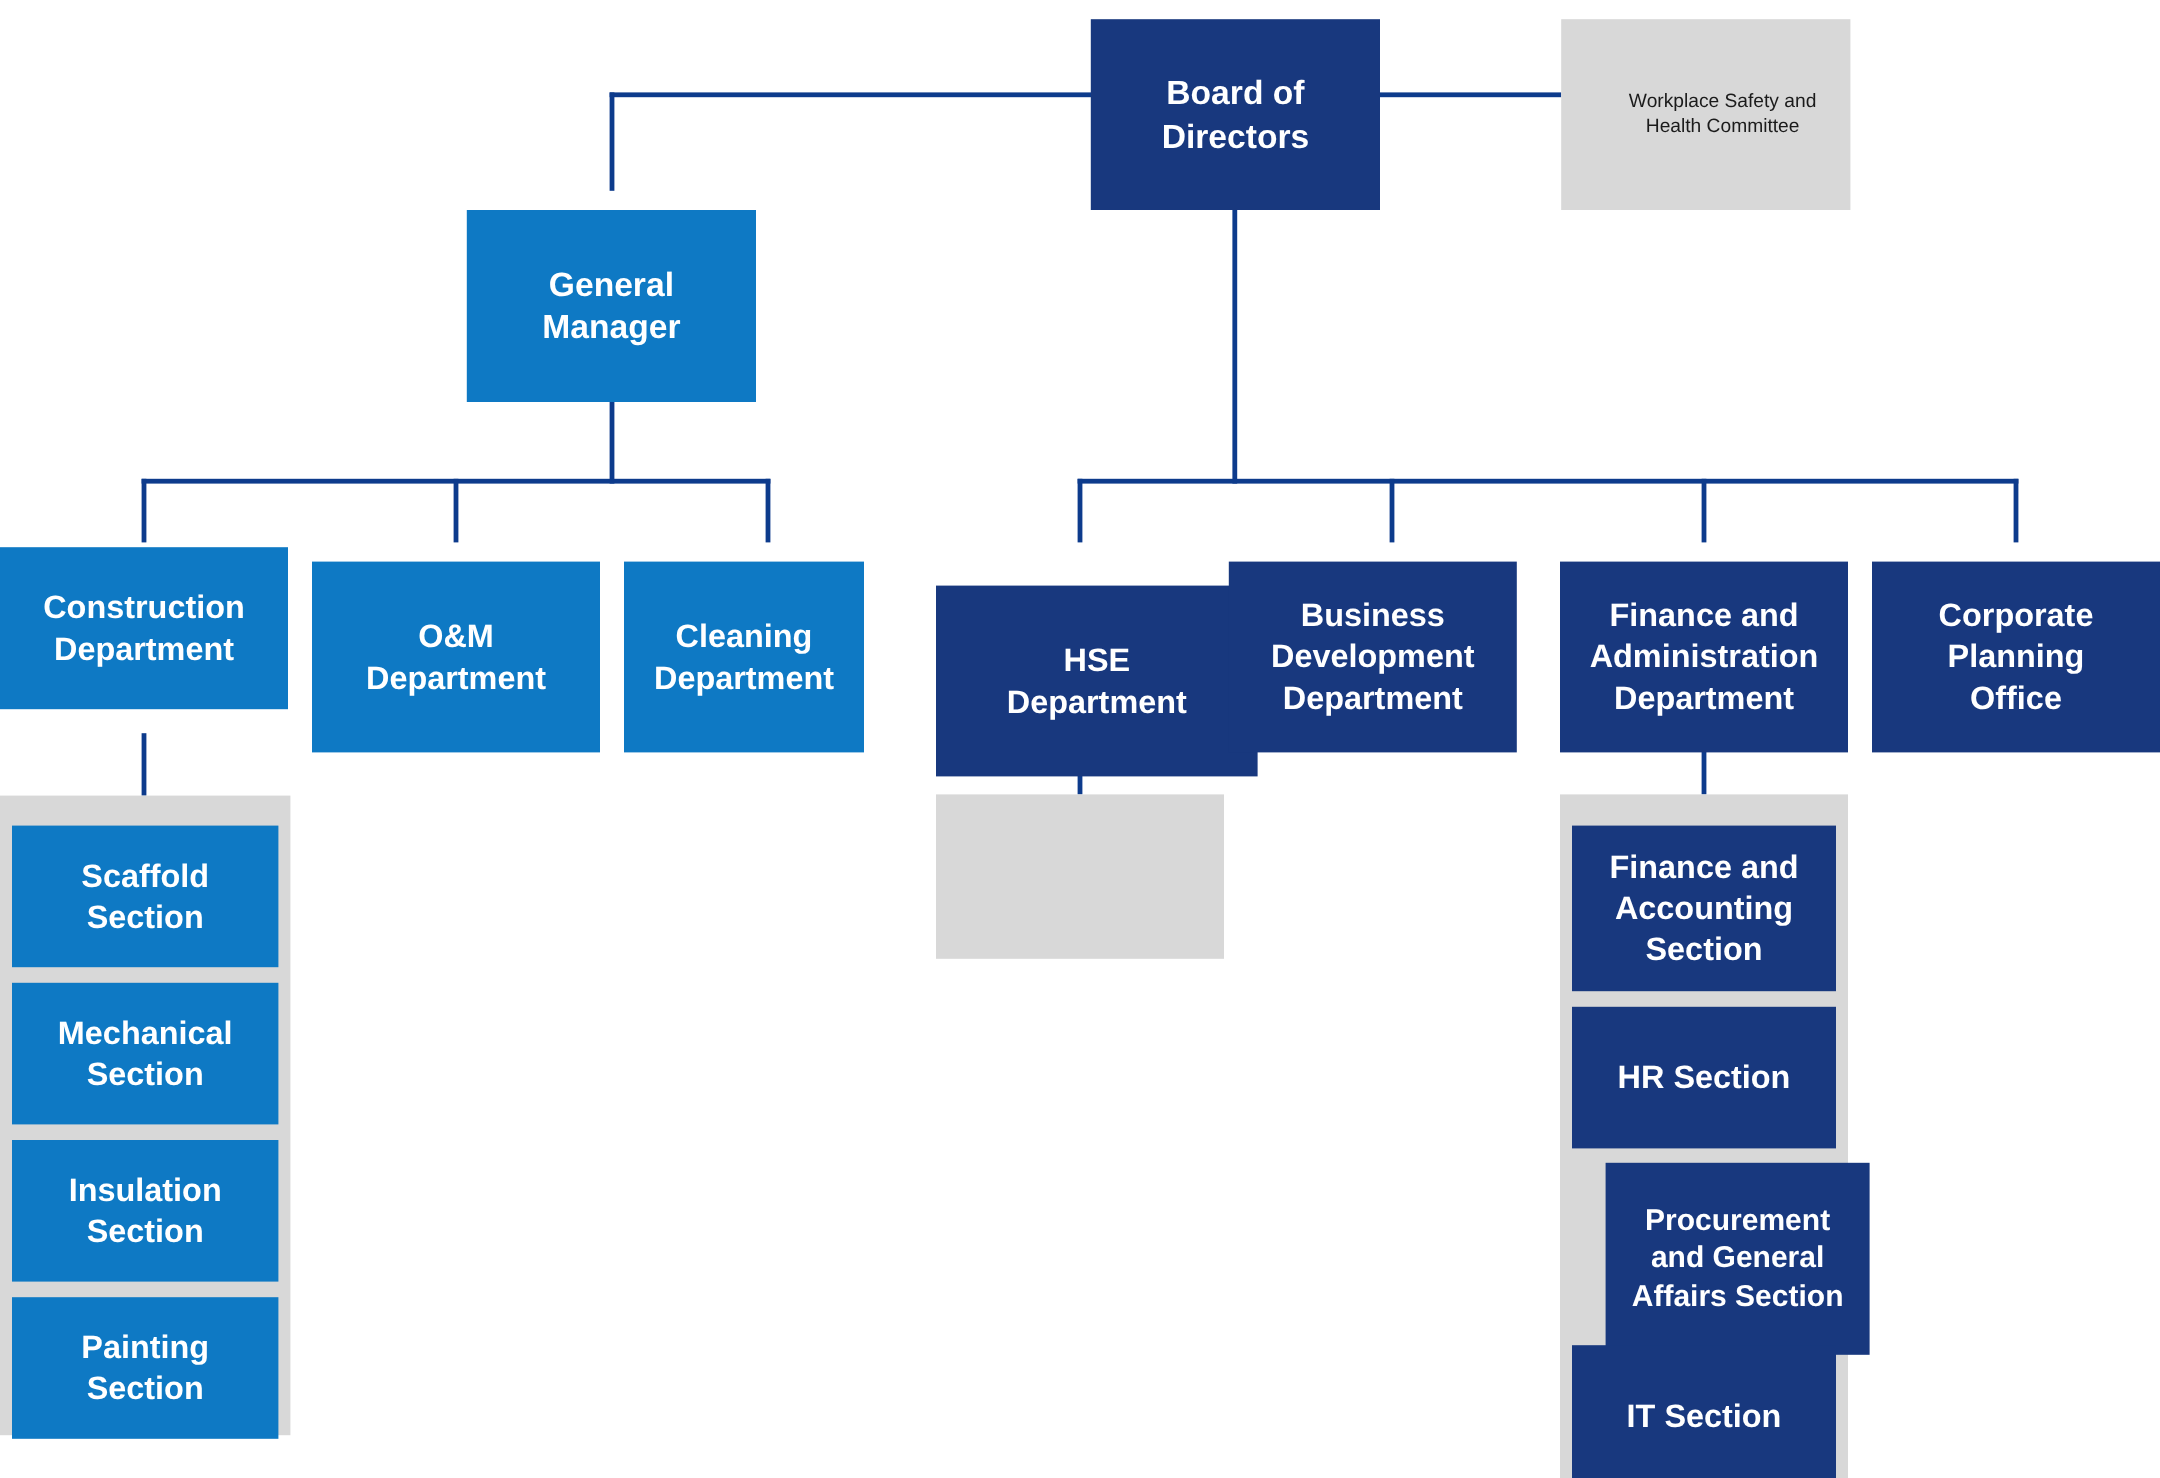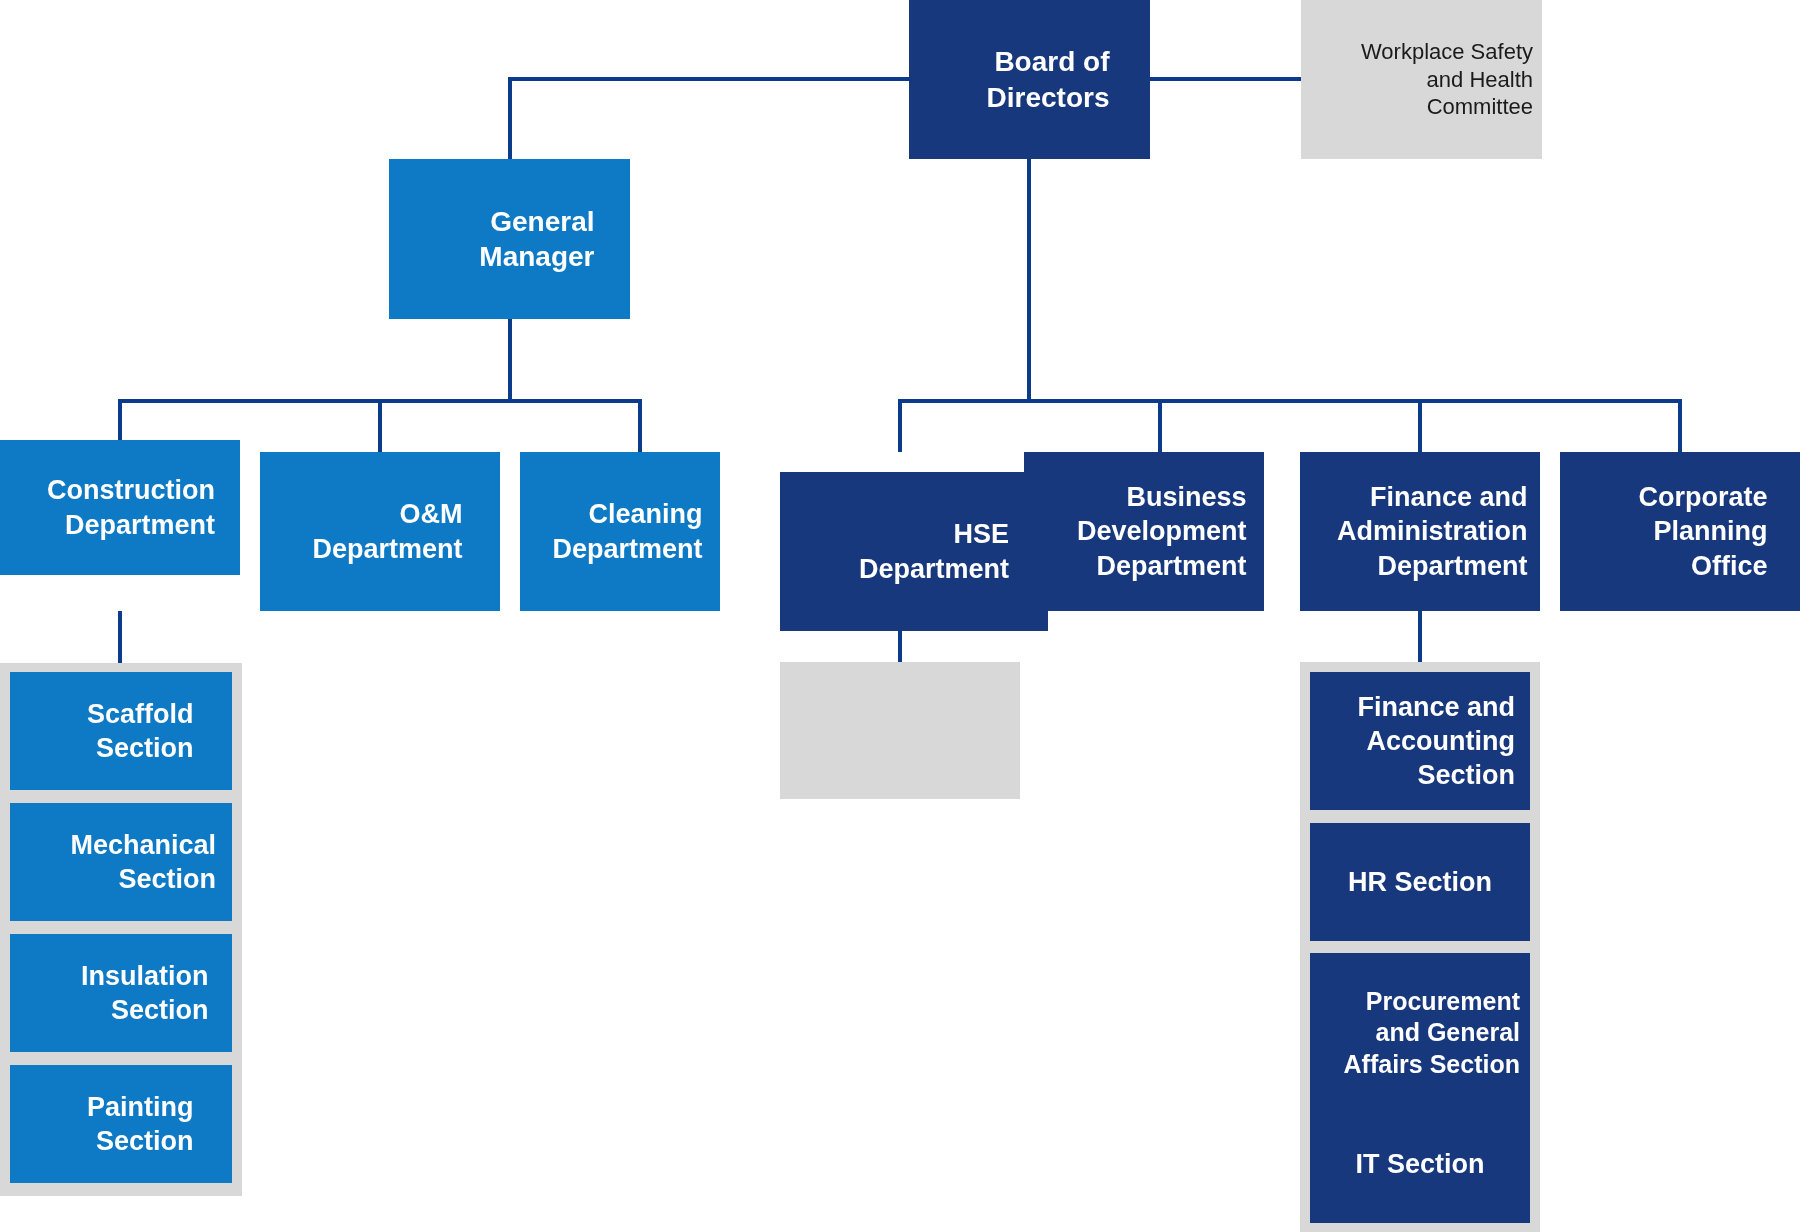--- a/index.html
+++ b/index.html
@@ -10,31 +10,32 @@
   html,body{background:var(--bg);}
   body{
     width:1800px;height:1232px;overflow:hidden;
     font-family:"Liberation Sans","DejaVu Sans",sans-serif;
   }
   .stage{position:relative;width:1800px;height:1232px;background:var(--bg);}
   .line{position:absolute;background:var(--line);}
   .group{position:absolute;background:var(--gray);}
   .node{
     position:absolute;display:flex;align-items:center;justify-content:center;
-    text-align:right;font-weight:700;color:var(--text_light);
+    text-align:center;font-weight:700;color:var(--text_light);
     line-height:1.26;
+    margin-top:16px;
   }
   .node.navy{background:var(--navy);}
   .node.blue{background:var(--blue);}
   .node.gray{background:var(--gray);color:var(--text_dark);font-weight:400;}
   .lbl{display:inline-block;}
   .fs28{font-size:28px;}
   .fs27{font-size:27px;}
   .fs25{font-size:25px;}
-  .fs22{font-size:22px;padding-left:28px;}
+  .fs22{font-size:16px;padding-left:28px;}
 </style>
 </head>
 <body>
 
 <div class="stage">
 
   <div class="line" style="left:508px;top:77px;width:405px;height:4px"></div>
   <div class="line" style="left:508px;top:77px;width:4px;height:82px"></div>
   <div class="line" style="left:1150px;top:77px;width:151px;height:4px"></div>
   <div class="line" style="left:1027px;top:159px;width:4px;height:244px"></div>
@@ -105,20 +106,20 @@
     <span class="lbl" style="max-width:145px">Painting Section</span>
   </div>
 
 
   <div class="node navy fs27" style="left:1310px;top:672px;width:220px;height:138px">
     <span class="lbl" style="max-width:190px">Finance and Accounting Section</span>
   </div>
   <div class="node navy fs27" style="left:1310px;top:823px;width:220px;height:118px">
     <span class="lbl">HR Section</span>
   </div>
-  <div class="node navy fs25" style="left:1310px;top:953px;width:220px;height:160px">
+  <div class="node navy fs25" style="left:1338px;top:953px;width:220px;height:160px">
     <span class="lbl" style="max-width:200px">Procurement and General Affairs Section</span>
   </div>
   <div class="node navy fs27" style="left:1310px;top:1105px;width:220px;height:118px">
     <span class="lbl">IT Section</span>
   </div>
 
 </div>
 
 </body></html>

